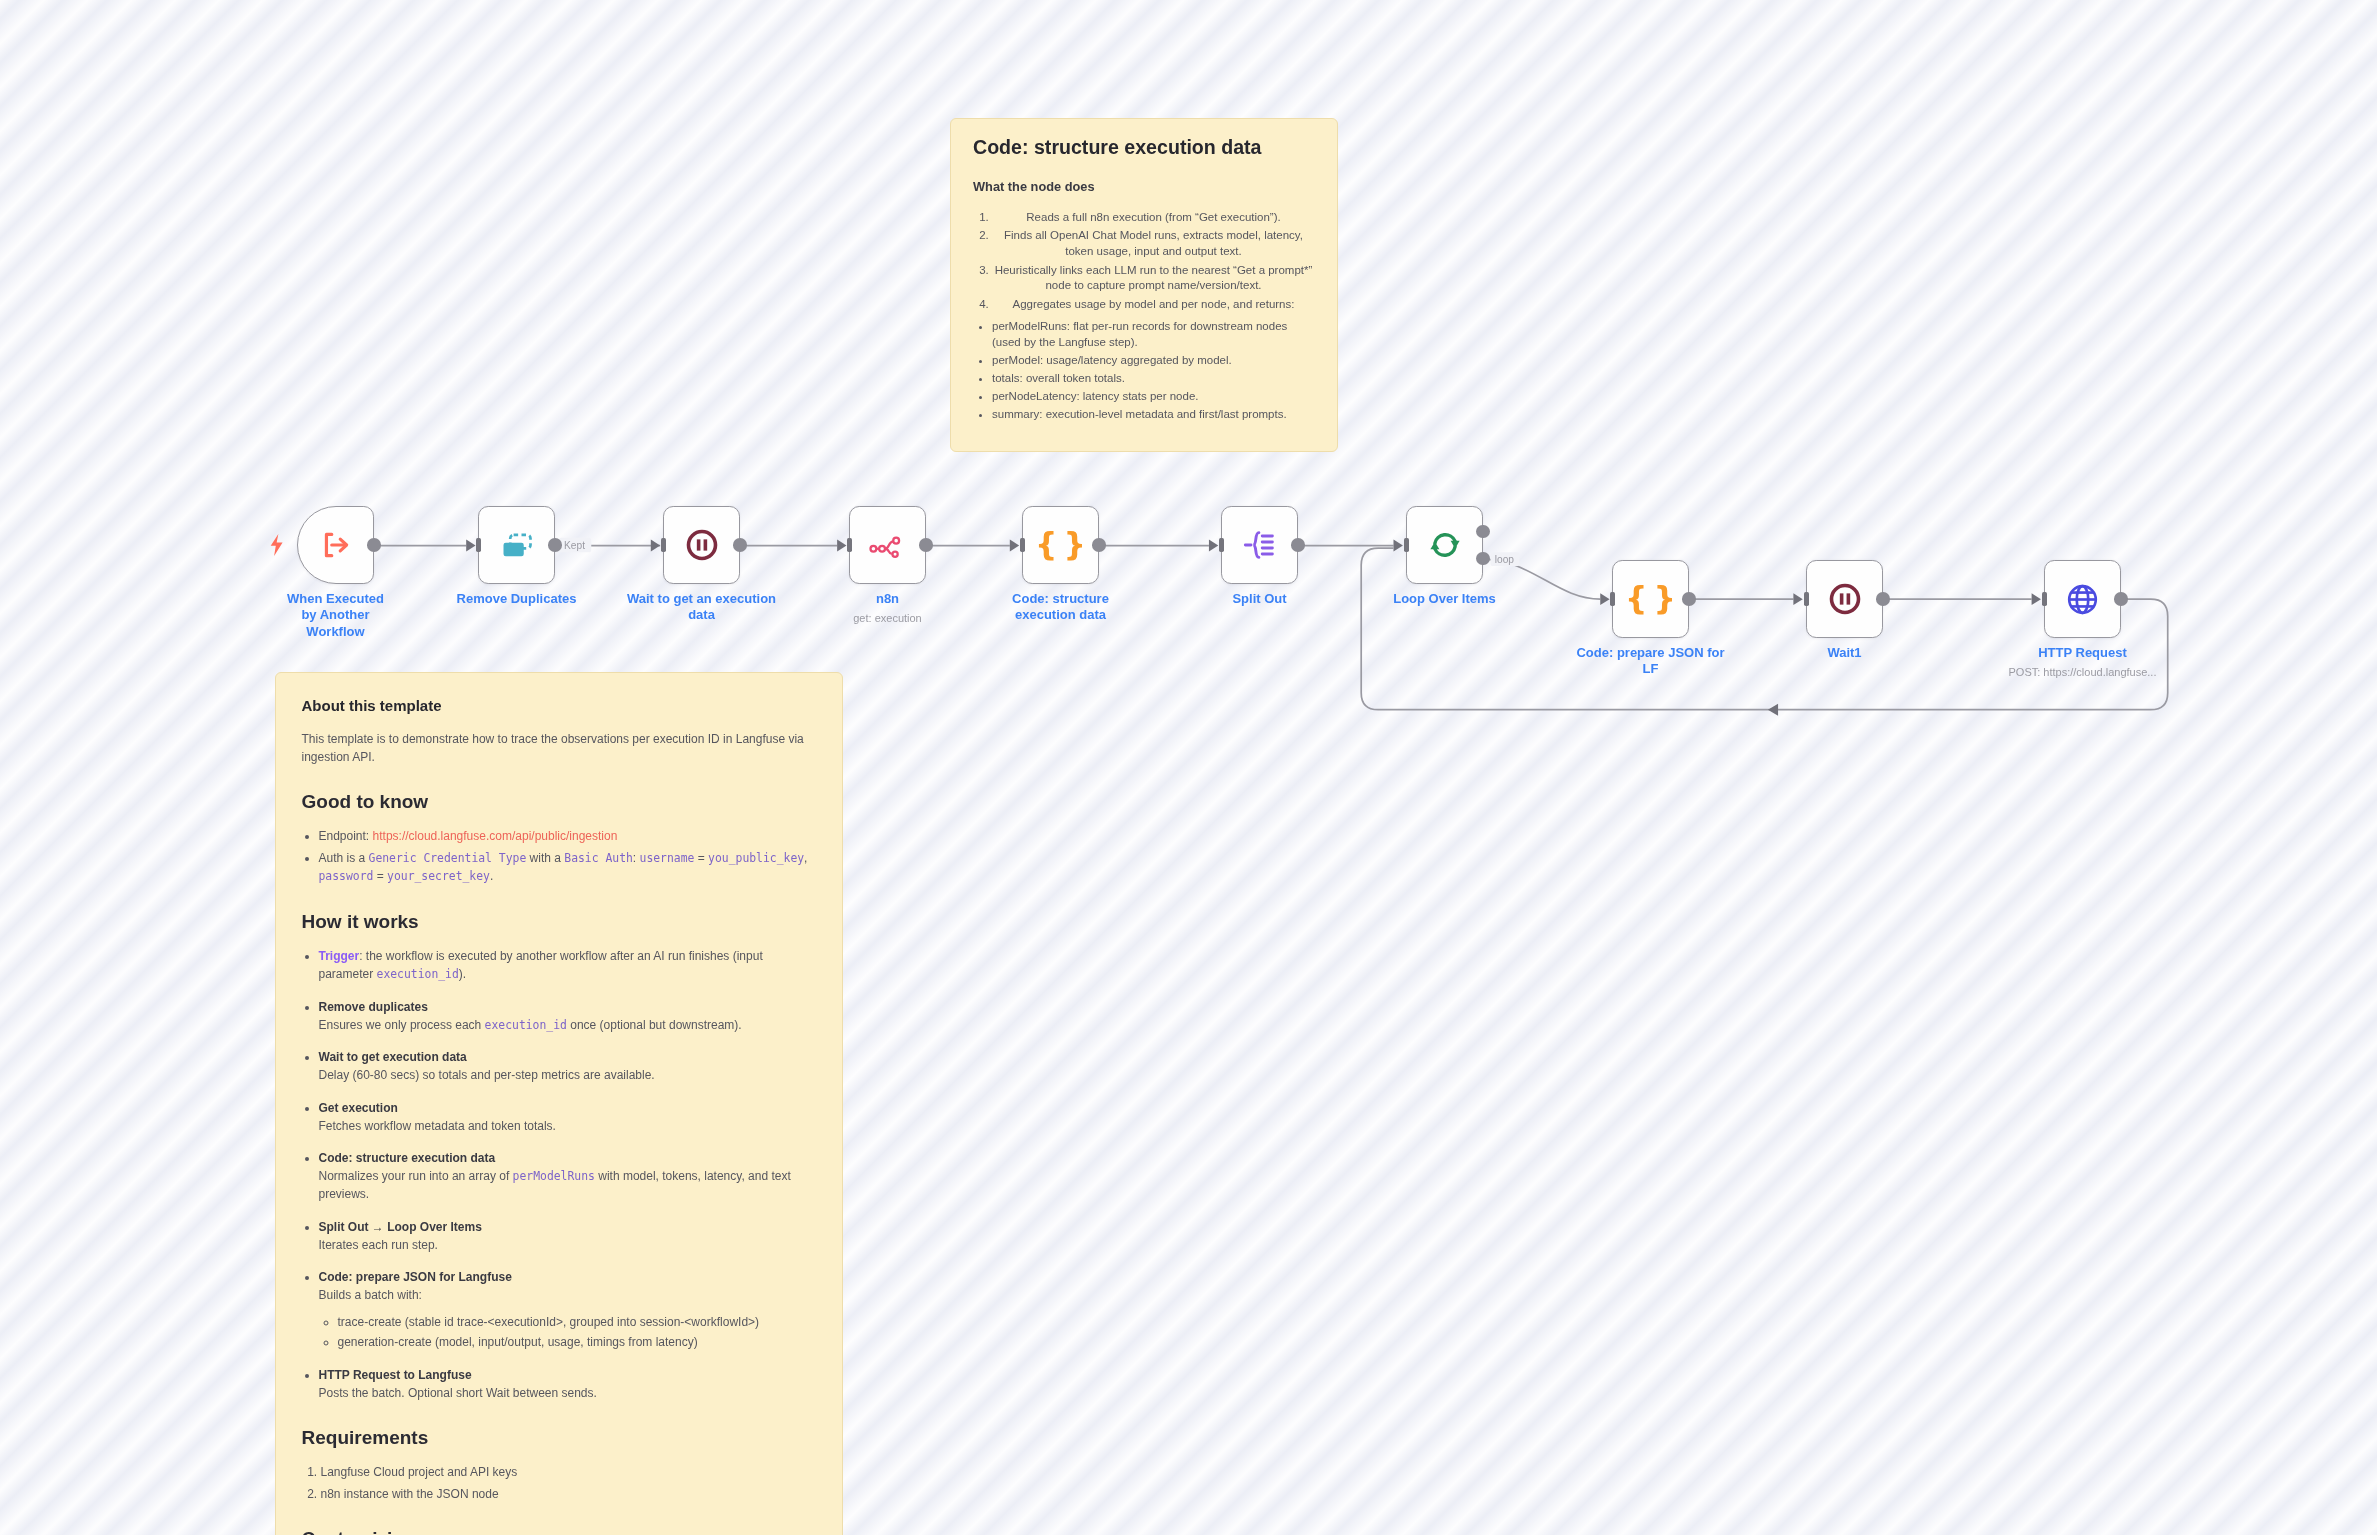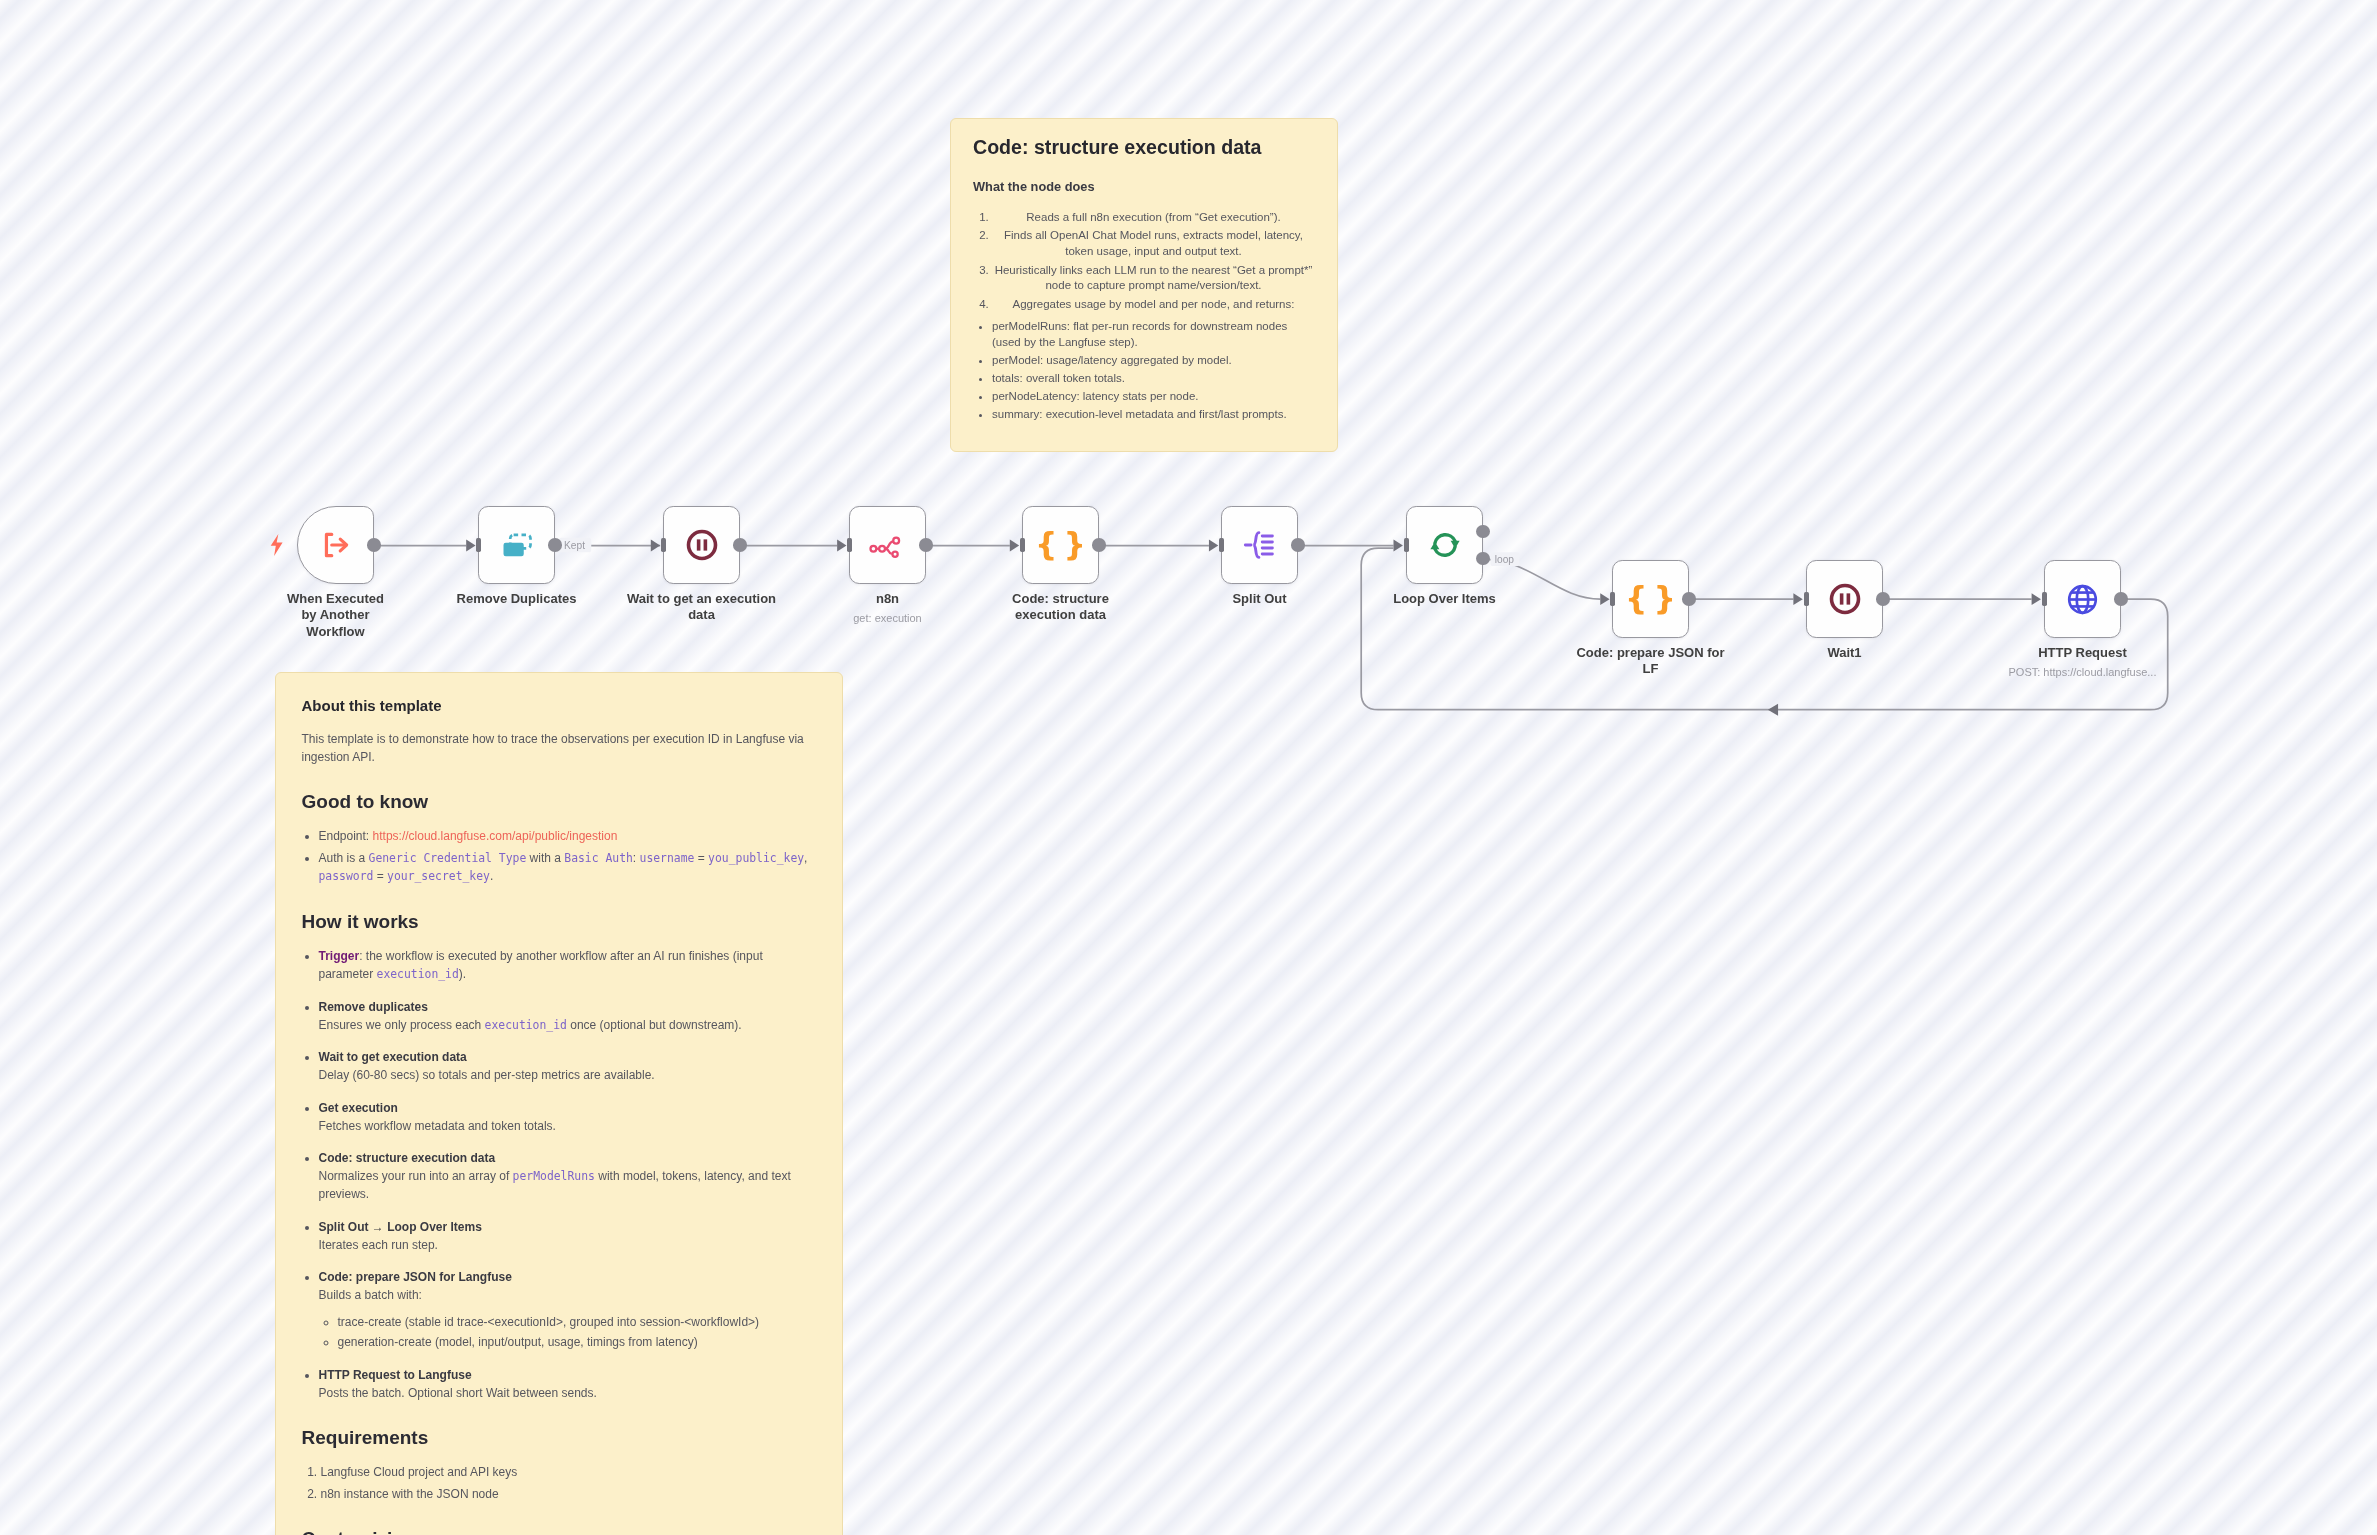--- a/index.html
+++ b/index.html
@@ -41,21 +41,21 @@
   .sticky-about ul.gtk { margin:0; padding-left:17px; }
   .sticky-about ul.gtk li { margin-bottom:4.3px; }
   .sticky-about ul.steps { margin:0; padding-left:17px; list-style:disc; }
   .sticky-about ul.steps > li { margin-bottom:14.5px; }
   .sticky-about .st { font-weight:700; color:#3a3a42; }
   .sticky-about ul.subs { list-style:circle; padding-left:19px; margin:8.5px 0 0 0; }
   .sticky-about ul.subs li { margin-bottom:2.6px; }
   .sticky-about ol { margin:0; padding-left:19px; }
   .sticky-about ol li { margin-bottom:3.4px; }
 
-  .seg-bold { font-weight:700; color:#701a75; }
+  .seg-bold { font-weight:700; color:#8b5cf6; }
   .seg-code { font-family:"DejaVu Sans Mono", monospace; color:#7d64c9; font-size:0.95em; }
   .seg-link { color:#ed6358; }
 
   
   svg.wires { position:absolute; left:0; top:0; z-index:2; }
   .wire { stroke:#9a9aa2; stroke-width:2; fill:none; }
   .ahead { fill:#71717a; }
   .wlabel-bg { fill:#f1f2f7; }
   .wlabel { font-family:"Liberation Sans",sans-serif; font-size:12px; fill:#9b9ba3; }
 
@@ -73,21 +73,21 @@
     width:13.6px; height:13.6px; border-radius:50%; background:#8b8b93;
   }
   .port-out.p1 { margin-top:-20.4px; }
   .port-out.p2 { margin-top:6.8px; }
   .port-in {
     position:absolute; left:-3.4px; top:50%; margin-top:-6.8px;
     width:5.1px; height:13.6px; background:#75757d; border-radius:1.7px;
   }
   .nlabel {
     position:absolute; top:85px; left:50%; transform:translateX(-50%);
-    text-align:center; font-size:13px; font-weight:600; color:#404040; line-height:1.25;
+    text-align:center; font-size:13px; font-weight:600; color:#3b82f6; line-height:1.25;
   }
   .nsub {
     position:absolute; top:106px; left:50%; transform:translateX(-50%);
     white-space:nowrap; text-align:center; font-size:11px; color:#9b9ba3; font-weight:400;
   }
   .w135{width:115px;} .w160{width:136px;} .w185{width:157px;} .w140{width:119px;} .w175{width:149px;}
   .code-braces { display:flex; gap:6px; font-family:"DejaVu Sans",sans-serif; font-size:31.5px; font-weight:600; color:#f99b28; line-height:1; }
   .bolt { position:absolute; z-index:3; }
 </style>
 </head>

